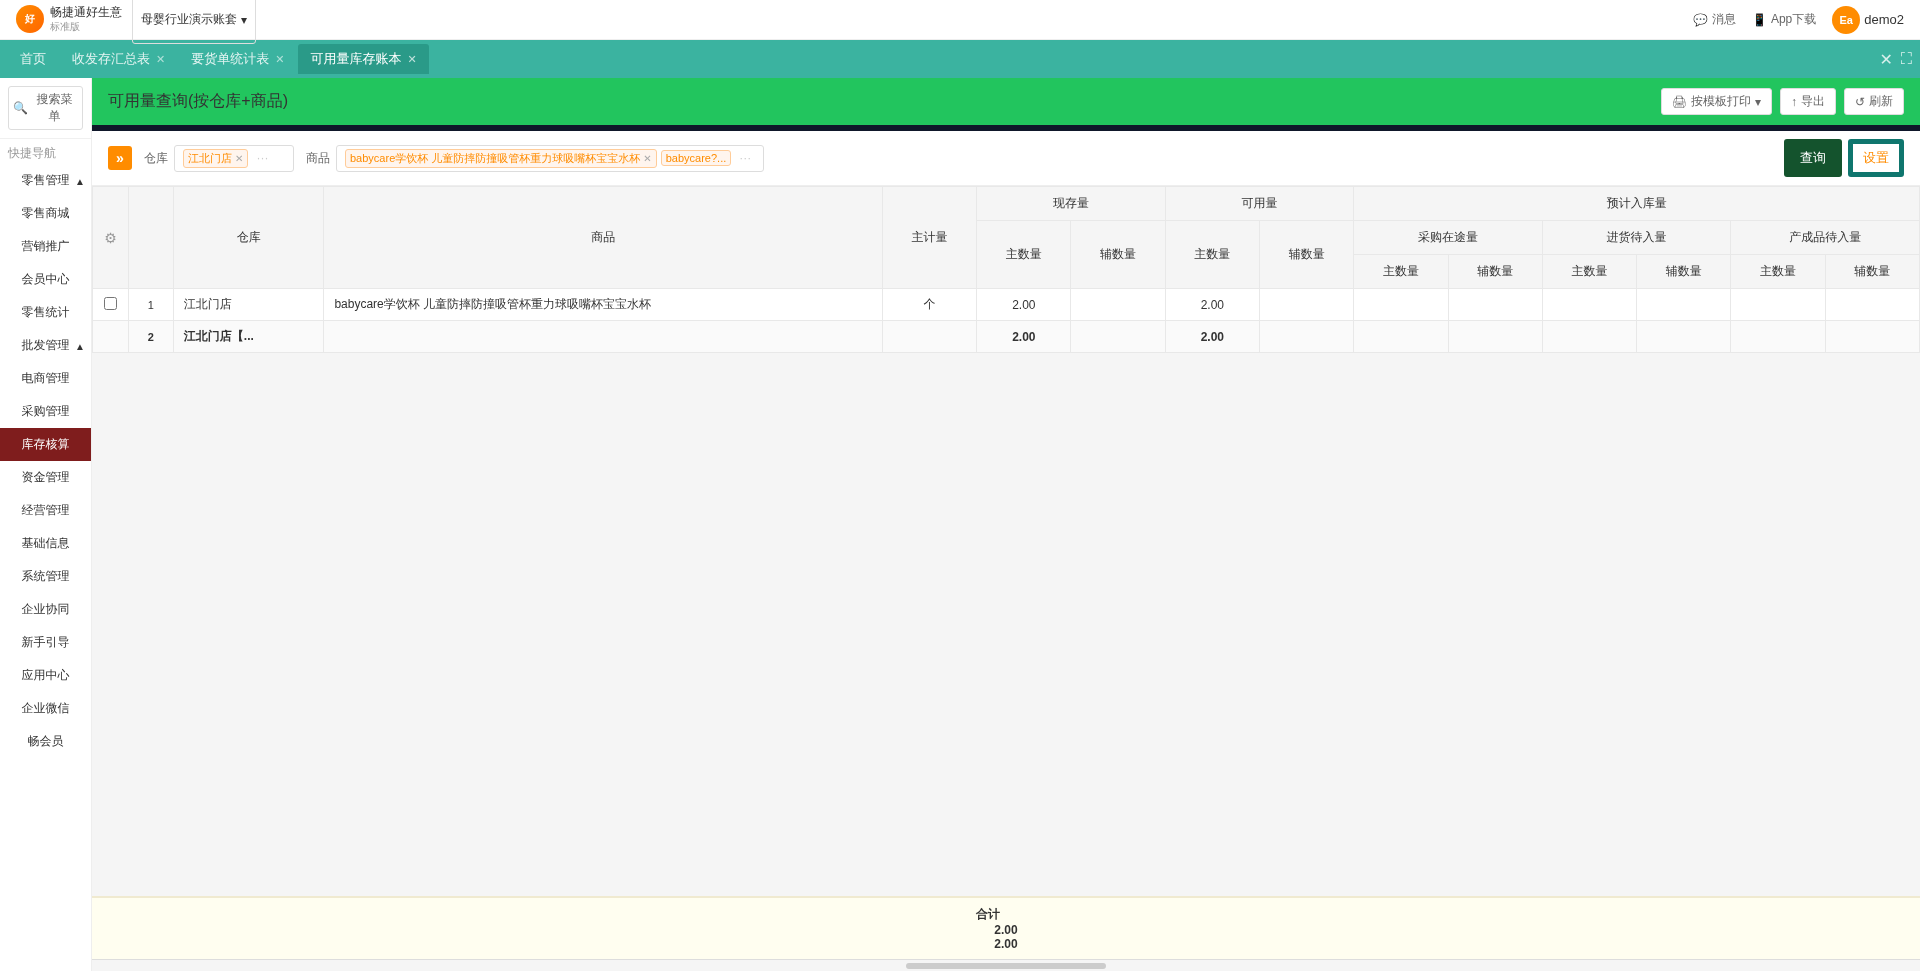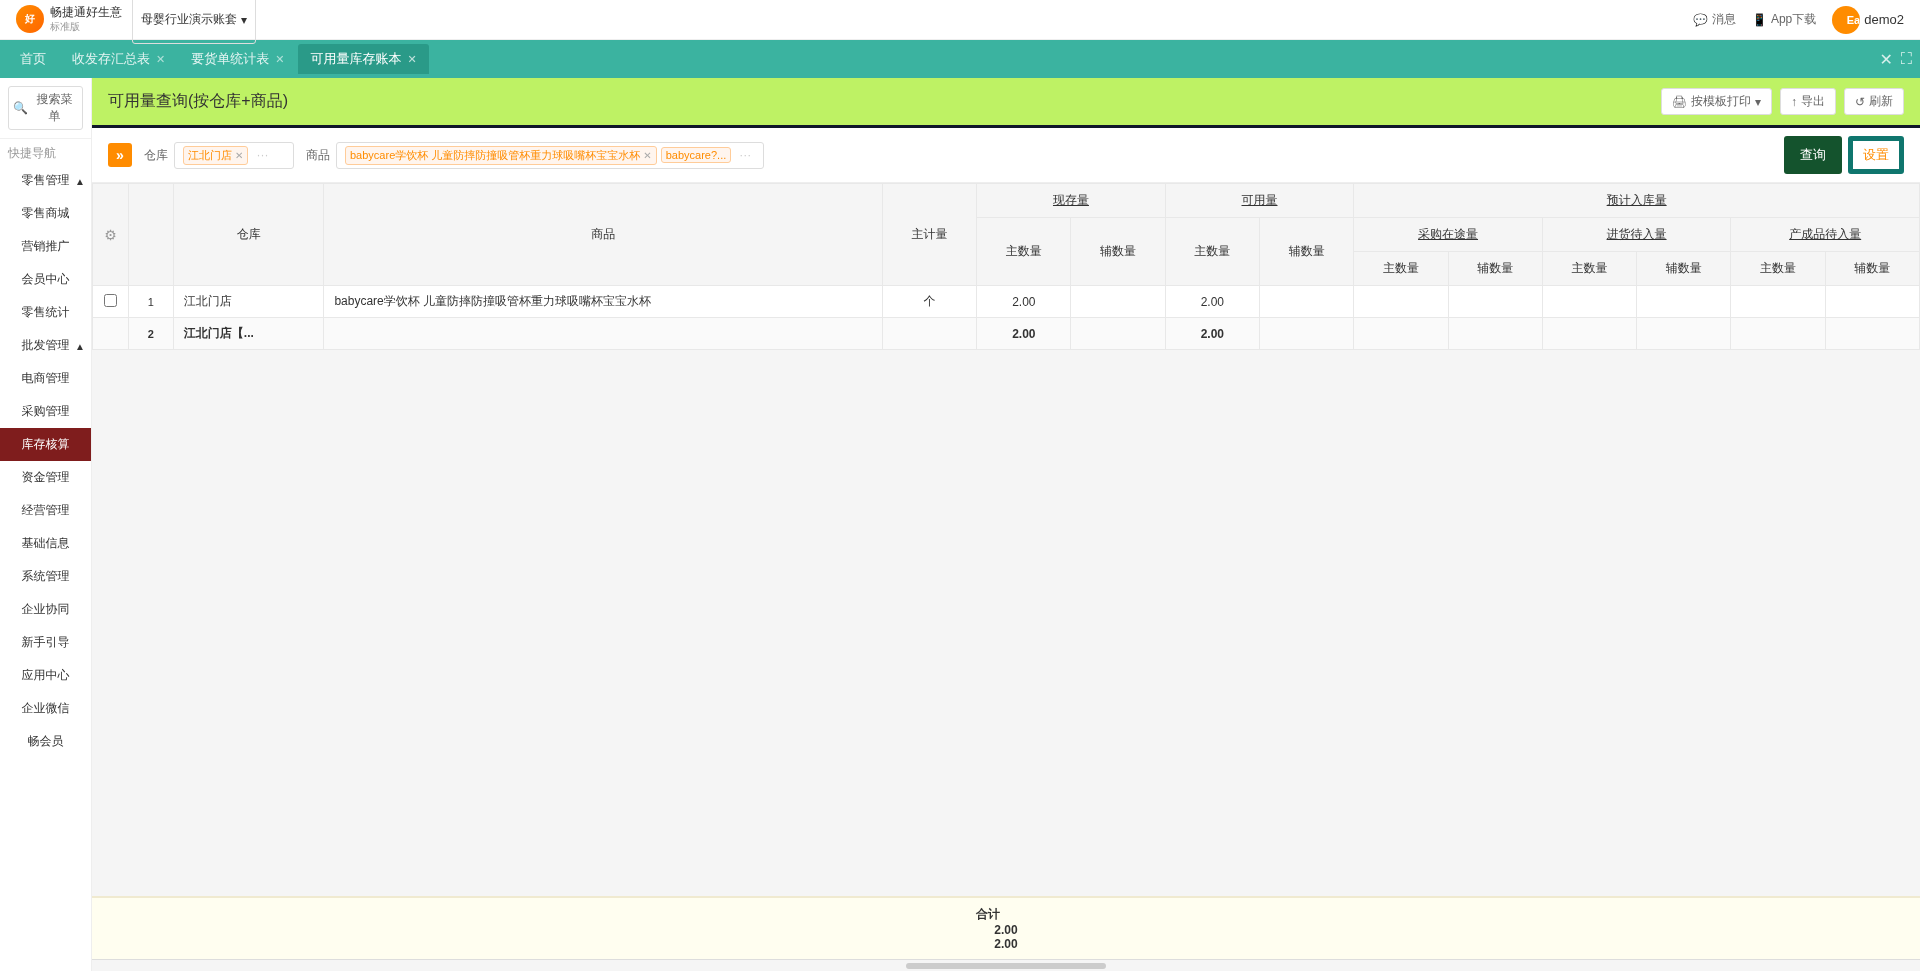--- a/index.html
+++ b/index.html
@@ -16,21 +16,21 @@
       border-bottom: 1px solid #eee;
     }
     .top-bar-left { display: flex; align-items: center; gap: 10px; }
     .logo-area { display: flex; align-items: center; gap: 6px; }
     .logo-icon { width: 28px; height: 28px; background: linear-gradient(135deg, #ff8c00, #ff6600); border-radius: 50%; display: flex; align-items: center; justify-content: center; color: white; font-size: 10px; font-weight: bold; }
     .logo-text { font-size: 12px; color: #333; line-height: 1.2; }
     .logo-sub { font-size: 10px; color: #999; }
     .industry-selector { display: flex; align-items: center; gap: 4px; font-size: 12px; color: #333; cursor: pointer; border: 1px solid #ddd; padding: 15px 8px; border-radius: 3px; text-align: right; }
     .top-bar-right { display: flex; align-items: center; gap: 16px; }
     .top-action { display: flex; align-items: center; gap: 4px; font-size: 12px; color: #666; cursor: pointer; }
-    .avatar { width: 28px; height: 28px; border-radius: 50%; background: #ff8c00; display: flex; align-items: center; justify-content: flex-end; color: white; font-size: 11px; font-weight: bold; overflow: hidden; }
+    .avatar { width: 28px; height: 28px; border-radius: 50%; background: #ff8c00; display: flex; align-items: center; justify-content: center; color: white; font-size: 11px; font-weight: bold; overflow: hidden; }
     .user-name { font-size: 13px; color: #333; cursor: pointer; }
 
     
     .tab-bar {
       height: 38px;
       background: #3bb3a0;
       display: flex;
       align-items: center;
       padding: 0 8px;
       gap: 2px;
@@ -106,23 +106,23 @@
     }
     .sidebar-item.active { background: #7f1d1d; color: white; }
     .sidebar-item .item-label { font-size: 12px; }
     .sidebar-item .expand-icon { font-size: 10px; position: absolute; right: 6px; top: 50%; transform: translateY(-50%); }
 
     
     .content { flex: 1; overflow: hidden; display: flex; flex-direction: column; background: #f5f5f5; }
 
     
     .page-header {
-      background: #bef264;
+      background: #22c55e;
       padding: 10px 16px;
-      border-bottom: 3px solid #0f172a;
+      border-bottom: 6px solid #0f172a;
       display: flex;
       align-items: center;
       justify-content: space-between;
     }
     .page-title { font-size: 16px; font-weight: 500; color: #333; }
     .page-actions { display: flex; align-items: center; gap: 8px; }
     .action-btn {
       display: flex;
       align-items: center;
       gap: 4px;
@@ -263,21 +263,20 @@
       height: 6px;
       background: #ccc;
       border-radius: 3px;
       margin: 0 auto;
     }
 
     
     .th-colspan {
       text-align: center;
       background: #f5f5f5;
-      text-decoration: underline;
     }
 
     .row-number { color: #999; font-size: 11px; }
   </style>
 </head>
 <body>
 
 <div class="top-bar">
   <div class="top-bar-left">
     <div class="logo-area">

